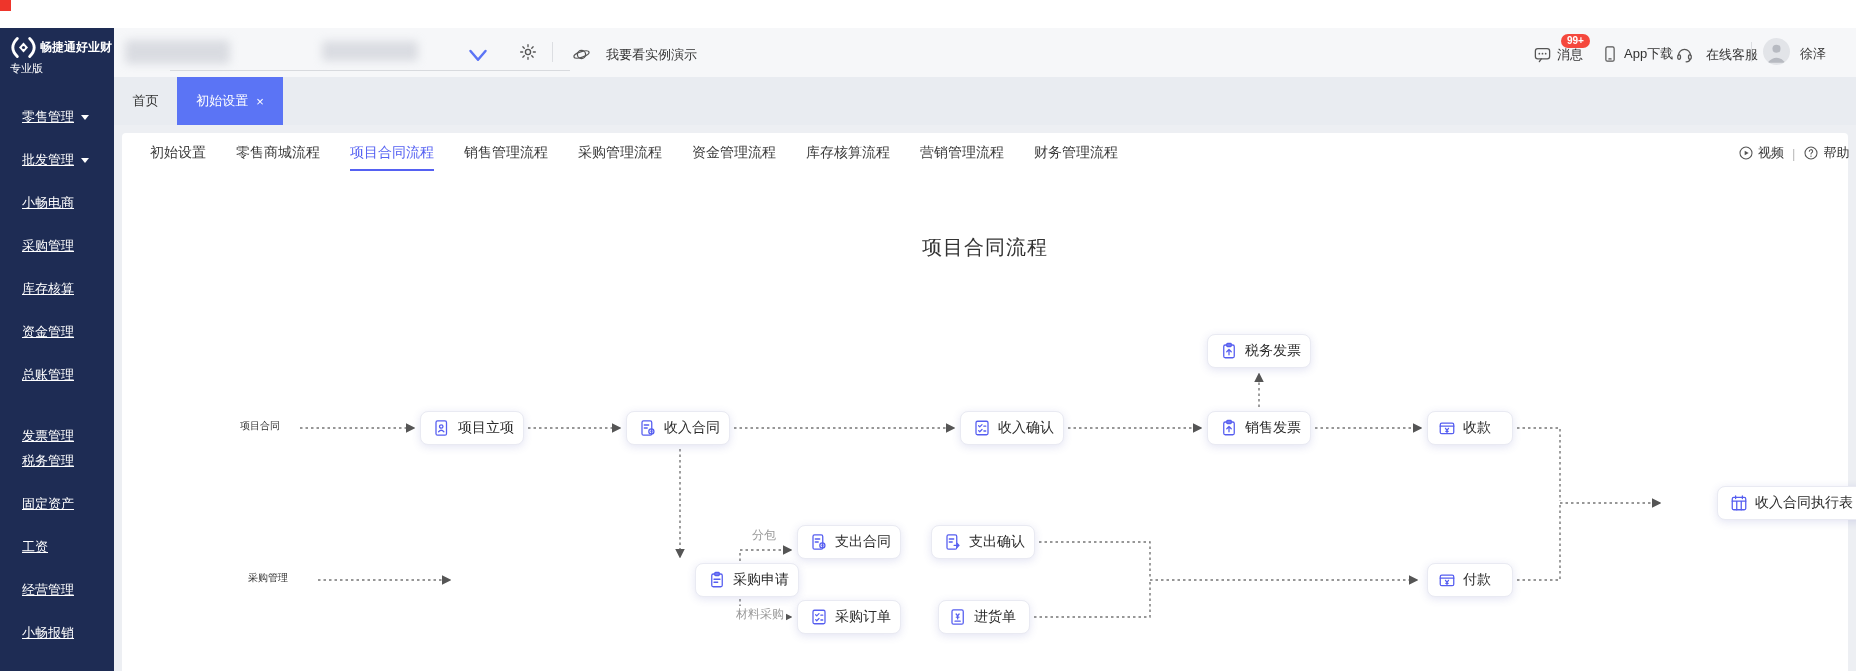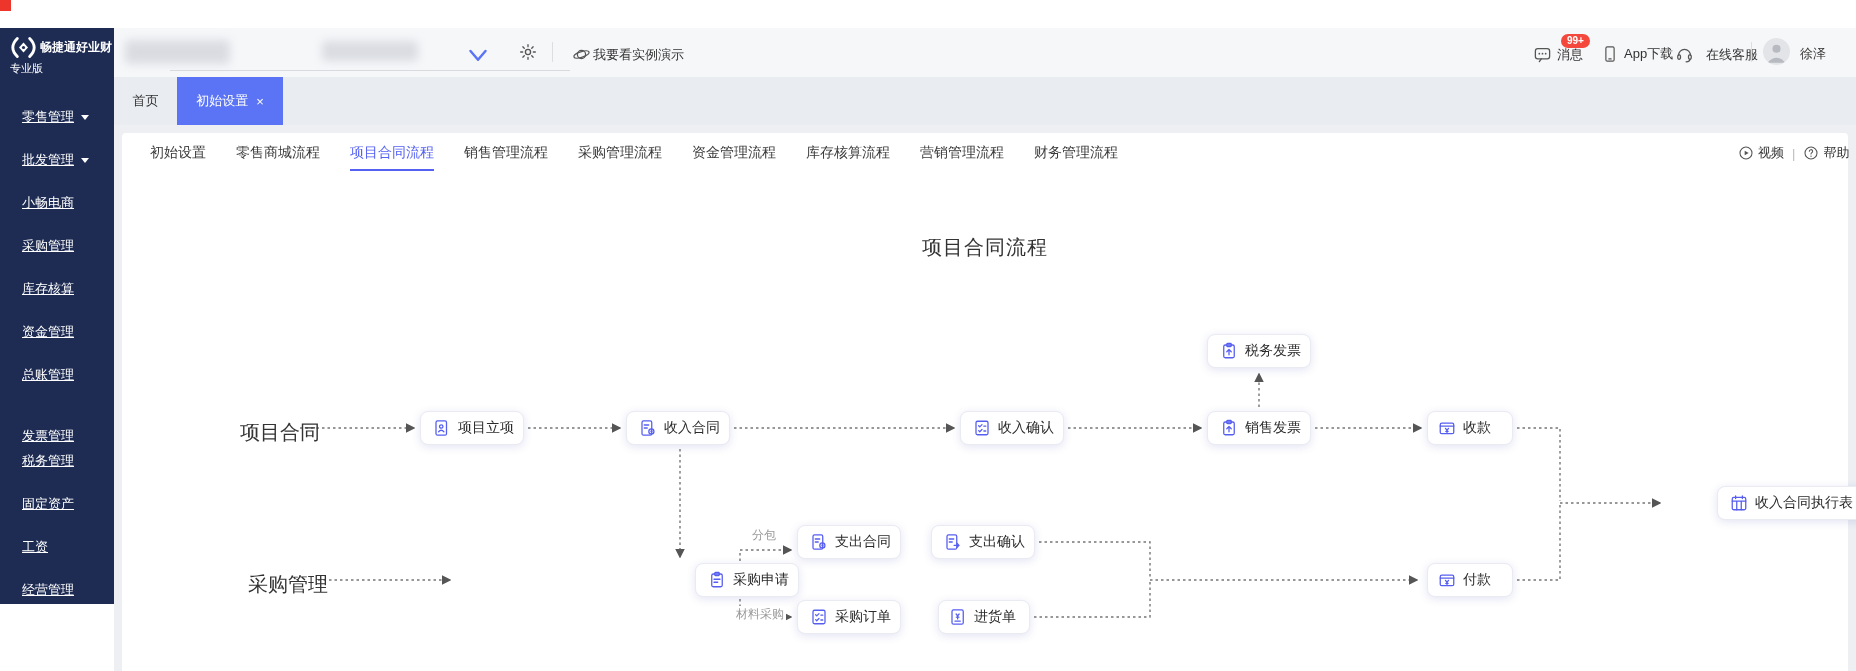--- a/index.html
+++ b/index.html
@@ -2,21 +2,21 @@
 <html><head>
 <meta charset="utf-8">
 <style>
   * { margin:0; padding:0; box-sizing:border-box; }
   html,body { width:1856px; height:671px; overflow:hidden; background:#fff;
     font-family:"Liberation Sans","DejaVu Sans",sans-serif; }
   .abs { position:absolute; }
   
   #corner-red { left:0; top:0; width:11px; height:11px; background:#ee352b; }
   
-  #sidebar { left:0; top:28px; width:114px; height:576px; background:#1e2c54; z-index:5;padding-left:44px; }
+  #sidebar { left:0; top:28px; width:114px; height:643px; background:#1e2c54; z-index:5;padding-left:44px; }
   #logo-block { position:absolute; left:0; top:0; width:114px; height:49px; }
   #logo-title { position:absolute; left:40px; top:11px; color:#fff; font-size:12px; font-weight:bold; white-space:nowrap; }
   #edition { position:absolute; left:10px; top:33px; color:#fff; font-size:11px; }
   .side-item { position:absolute; left:22px; height:20px; line-height:20px; color:#fff;
     font-size:13px; white-space:nowrap; cursor:pointer; display:flex; align-items:center;text-decoration:underline; }
   .caret { width:0; height:0; border-left:4px solid transparent; border-right:4px solid transparent;
     border-top:5px solid #fff; margin-left:7px; display:inline-block; }
   
   #topbar { left:114px; top:28px; width:1742px; height:49px; background:#f6f7f9; }
   .blur-blob { position:absolute; background:#c7cad2; opacity:.6; filter:blur(5px); border-radius:3px; }
@@ -49,21 +49,21 @@
   #nav-right .sep { color:#bbb; margin:0 2px; }
   .nr-item { display:flex; align-items:center; gap:4px; cursor:pointer; }
   
   #flow-title { left:122px; top:234px; width:1726px; text-align:center; font-size:20px; color:#333;
     font-weight:500; letter-spacing:1px; z-index:6; }
   #connectors { left:0; top:0; z-index:6; pointer-events:none; }
   .fnode { position:absolute; height:34px; display:flex; align-items:center; gap:7px; padding:0 12px;
     background:#fff; border:1px solid #e9eaf2; border-radius:8px; z-index:7; cursor:pointer;
     box-shadow:0 2px 8px rgba(82,90,180,.16); font-size:14px; color:#2b2b2b; white-space:nowrap; }
   .fnode svg { flex:none; }
-  .flow-label { position:absolute; font-size:20px; color:#333; z-index:7; white-space:nowrap; }
+  .flow-label { position:absolute; font-size:10px; color:#333; z-index:7; white-space:nowrap; }
   .branch-label { position:absolute; font-size:12px; color:#999; z-index:8; background:#fff; padding:0 2px;
     white-space:nowrap; }
   .ic { stroke:#565ef0; fill:none; stroke-width:1.7; stroke-linecap:round; stroke-linejoin:round; }
   .gic { stroke:#555; fill:none; stroke-width:1.6; stroke-linecap:round; stroke-linejoin:round; }
 </style>
 </head>
 <body>
 
 <svg width="0" height="0" style="position:absolute">
   <defs>
@@ -172,21 +172,21 @@
   <div class="blur-blob" style="left:208px;top:13px;width:96px;height:20px"></div>
   <div id="acct-underline"></div>
   <svg class="tb-ic" style="left:354px;top:18px" width="16" height="12" viewBox="0 0 16 12">
       <polyline points="2,2 8,9 14,2" stroke="#5b74f5" stroke-width="2" fill="none" stroke-linecap="round" stroke-linejoin="round"></polyline>
     </svg>
   <svg class="tb-ic" style="left:404px" viewBox="0 0 24 24">
     <circle class="gic" cx="12" cy="12" r="3.1"></circle>
     <path class="gic" d="M12 3.2 V5.6 M12 18.4 V20.8 M3.2 12 H5.6 M18.4 12 H20.8 M5.8 5.8 L7.5 7.5 M16.5 16.5 L18.2 18.2 M18.2 5.8 L16.5 7.5 M7.5 16.5 L5.8 18.2"></path>
   </svg>
   <div class="tb-div" style="left:438px"></div>
-  <div class="tb-txt" style="left:458px;display:flex;align-items:center;gap:2px">
+  <div class="tb-txt" style="left:458px;display:flex;align-items:center;gap:15px">
     <svg width="19" height="19" viewBox="0 0 24 24">
         <circle class="gic" cx="12" cy="12" r="5.2"></circle>
         <ellipse class="gic" cx="12" cy="12" rx="10" ry="3.4" transform="rotate(-18 12 12)"></ellipse>
       </svg>
     <span>我要看实例演示</span>
   </div>
   <div class="tb-txt" style="left:1419px;display:flex;align-items:center;gap:5px">
     <svg width="19" height="19" viewBox="0 0 24 24">
         <rect class="gic" x="3" y="4.5" width="18" height="13" rx="3"></rect>
         <path class="gic" d="M8 21 L10.5 17.5"></path>

